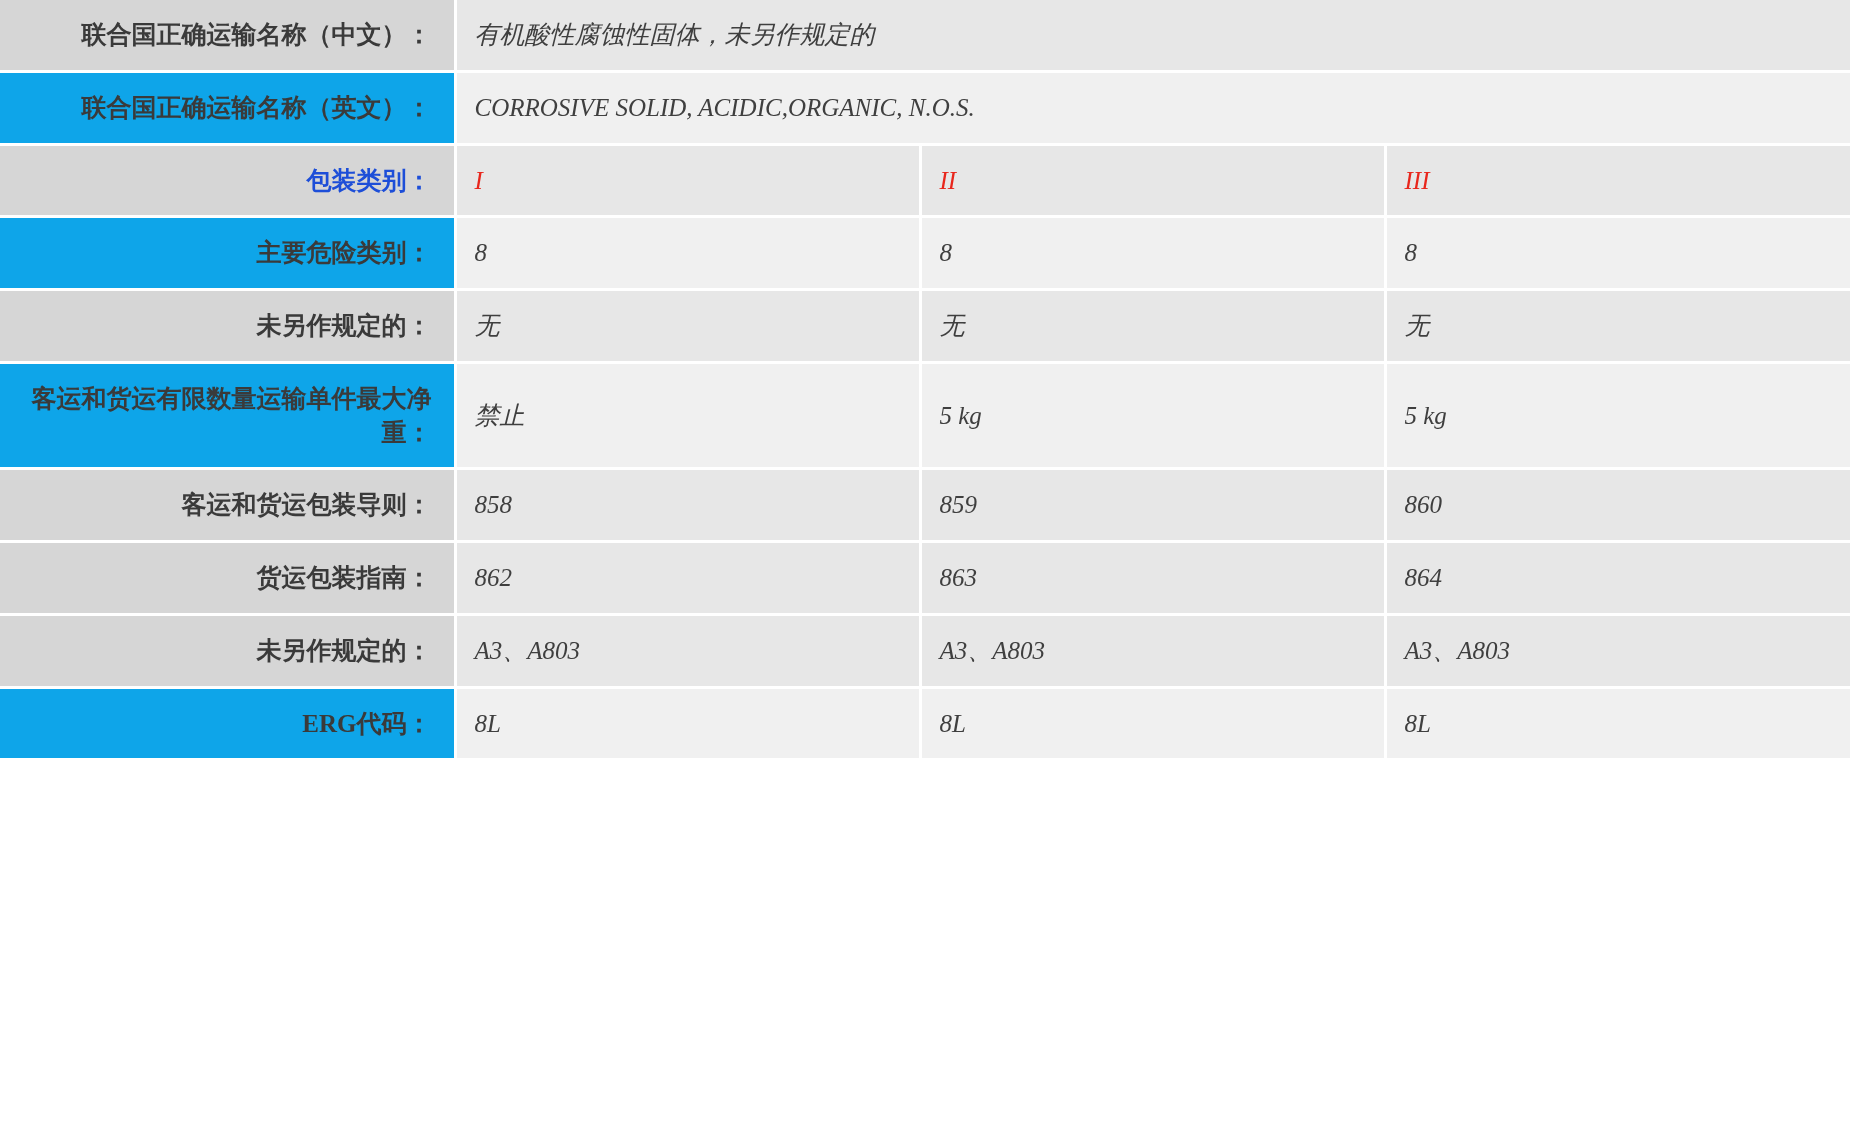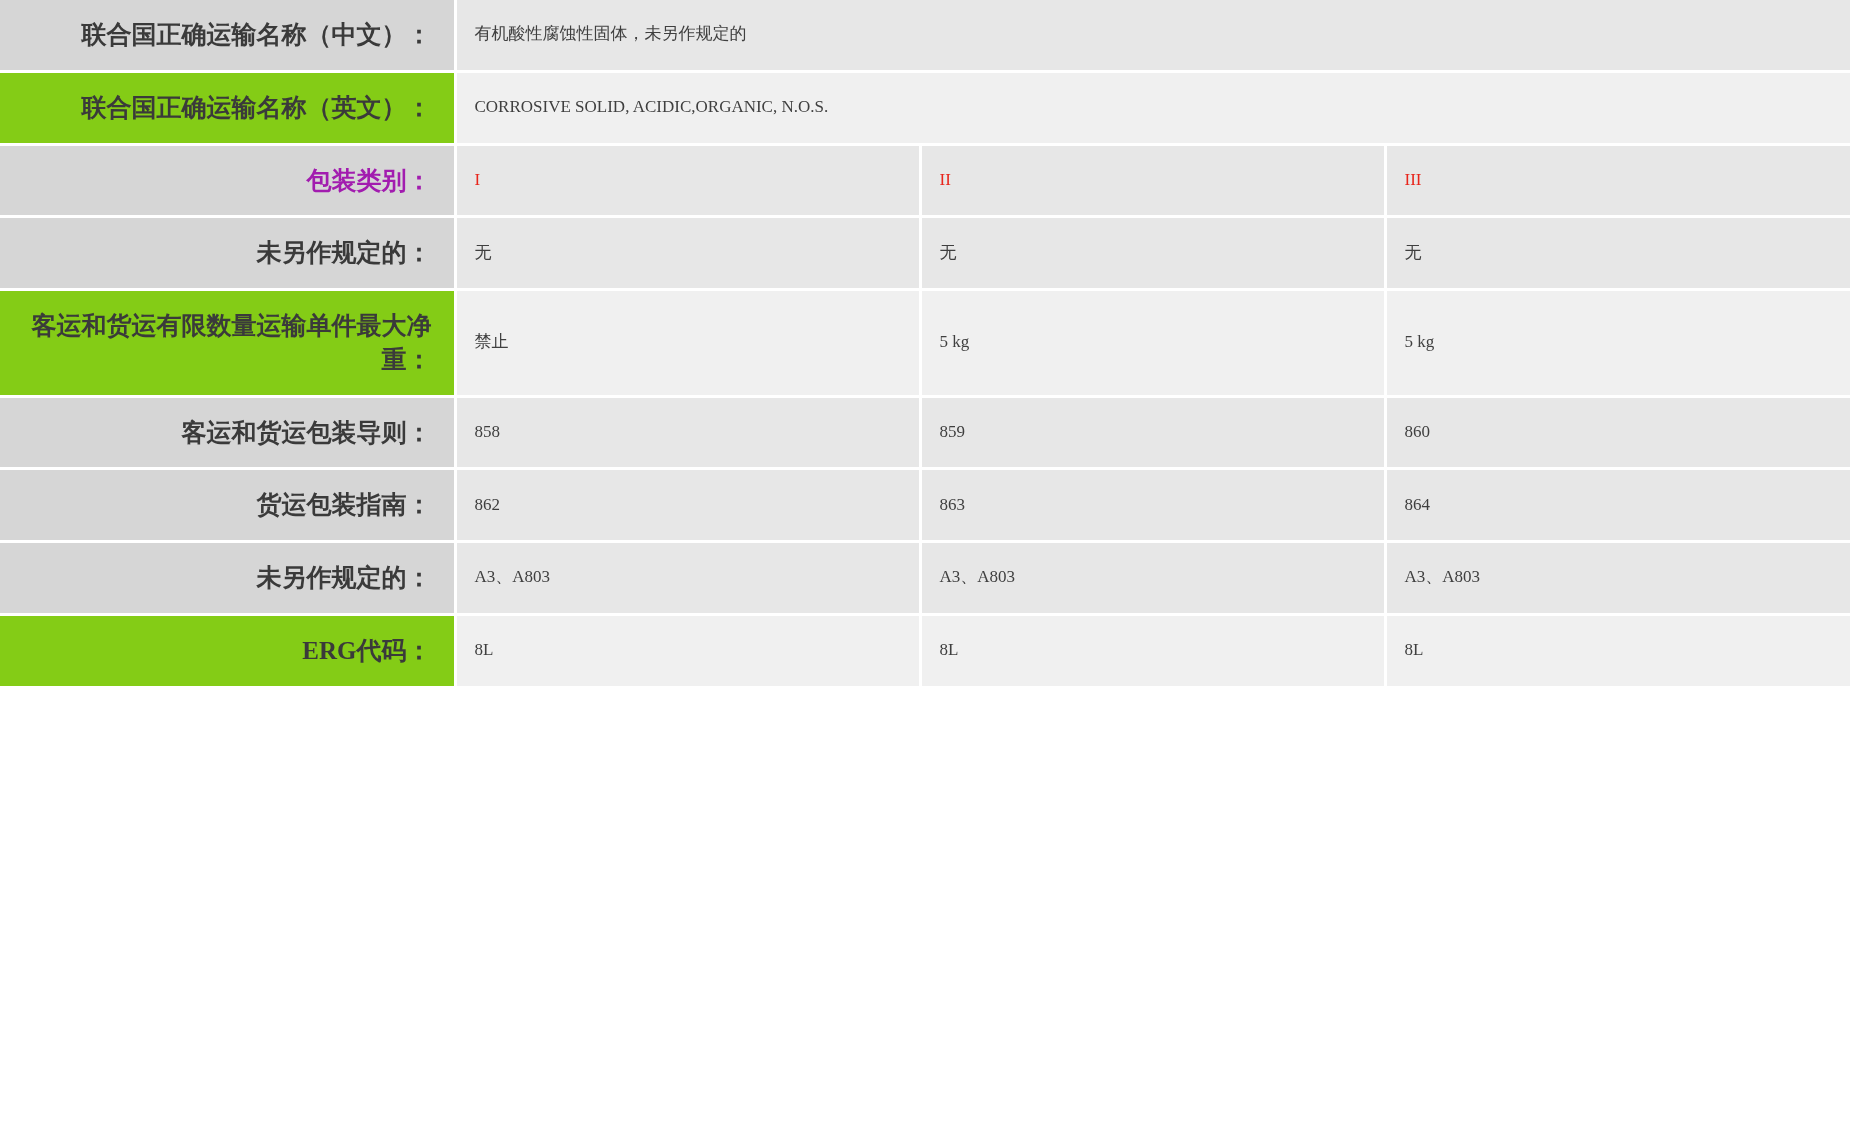--- a/index.html
+++ b/index.html
@@ -38,45 +38,46 @@
   .cell-inner {
     padding: 16px 18px;
     min-height: 48px;
     display: flex;
     align-items: center;
     box-sizing: border-box;
   }
 
   
   .label {
-    background: #84cc16;
+    background: #0ea5e9;
     font-size: 25px;
     font-weight: bold;
     color: #3a3a3a;
     text-align: right;
     line-height: 1.35;
   }
   .label .cell-inner {
     justify-content: flex-end;
     padding: 18px 22px;
     text-align: right;
   }
   .label.alt { background: #d6d6d6; }
 
   
   .value {
     background: #f0f0f0;
-    font-size: 17px;
+    font-size: 25px;
     color: #3f3f3f;
     line-height: 1.35;
+    font-style: italic;
   }
   .value.alt { background: #e7e7e7; }
   .value .cell-inner { justify-content: flex-start; }
 
-  .label.accent { color: #a21caf; margin-top: 30px; }
+  .label.accent { color: #1d4ed8; margin-top: 30px; }
   .value.accent { color: #e8261c; }
 
   .row-tall .cell-inner { min-height: 82px; }
   .row-name .cell-inner { min-height: 60px; }
 
   .latin { font-family: "Liberation Serif", "DejaVu Serif", serif; }
 </style>
 </head>
 <body>
 
@@ -113,20 +114,34 @@
             <div class="cell-inner latin">I</div>
           </td>
           <td class="value alt accent">
             <div class="cell-inner latin">II</div>
           </td>
           <td class="value alt accent">
             <div class="cell-inner latin">III</div>
           </td>
         </tr>
         <tr>
+          <td class="label">
+            <div class="cell-inner">主要危险类别：</div>
+          </td>
+          <td class="value">
+            <div class="cell-inner latin">8</div>
+          </td>
+          <td class="value">
+            <div class="cell-inner latin">8</div>
+          </td>
+          <td class="value">
+            <div class="cell-inner latin">8</div>
+          </td>
+        </tr>
+        <tr>
           <td class="label alt">
             <div class="cell-inner">未另作规定的：</div>
           </td>
           <td class="value alt">
             <div class="cell-inner latin">无</div>
           </td>
           <td class="value alt">
             <div class="cell-inner latin">无</div>
           </td>
           <td class="value alt">

